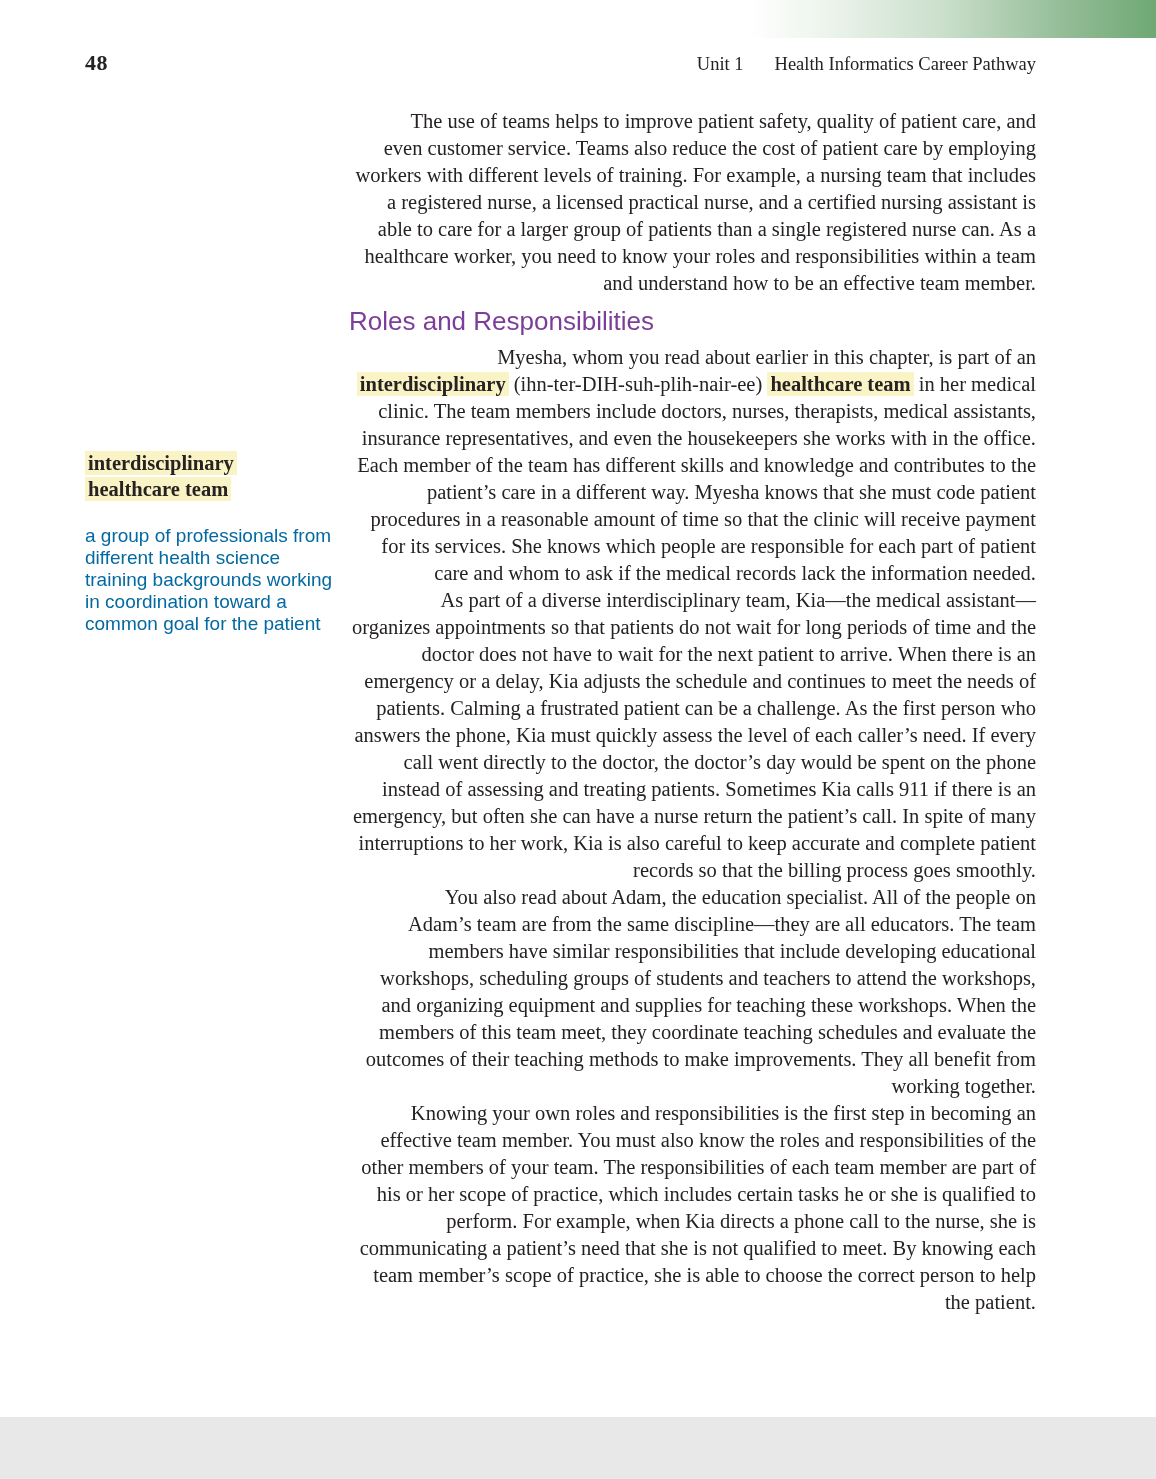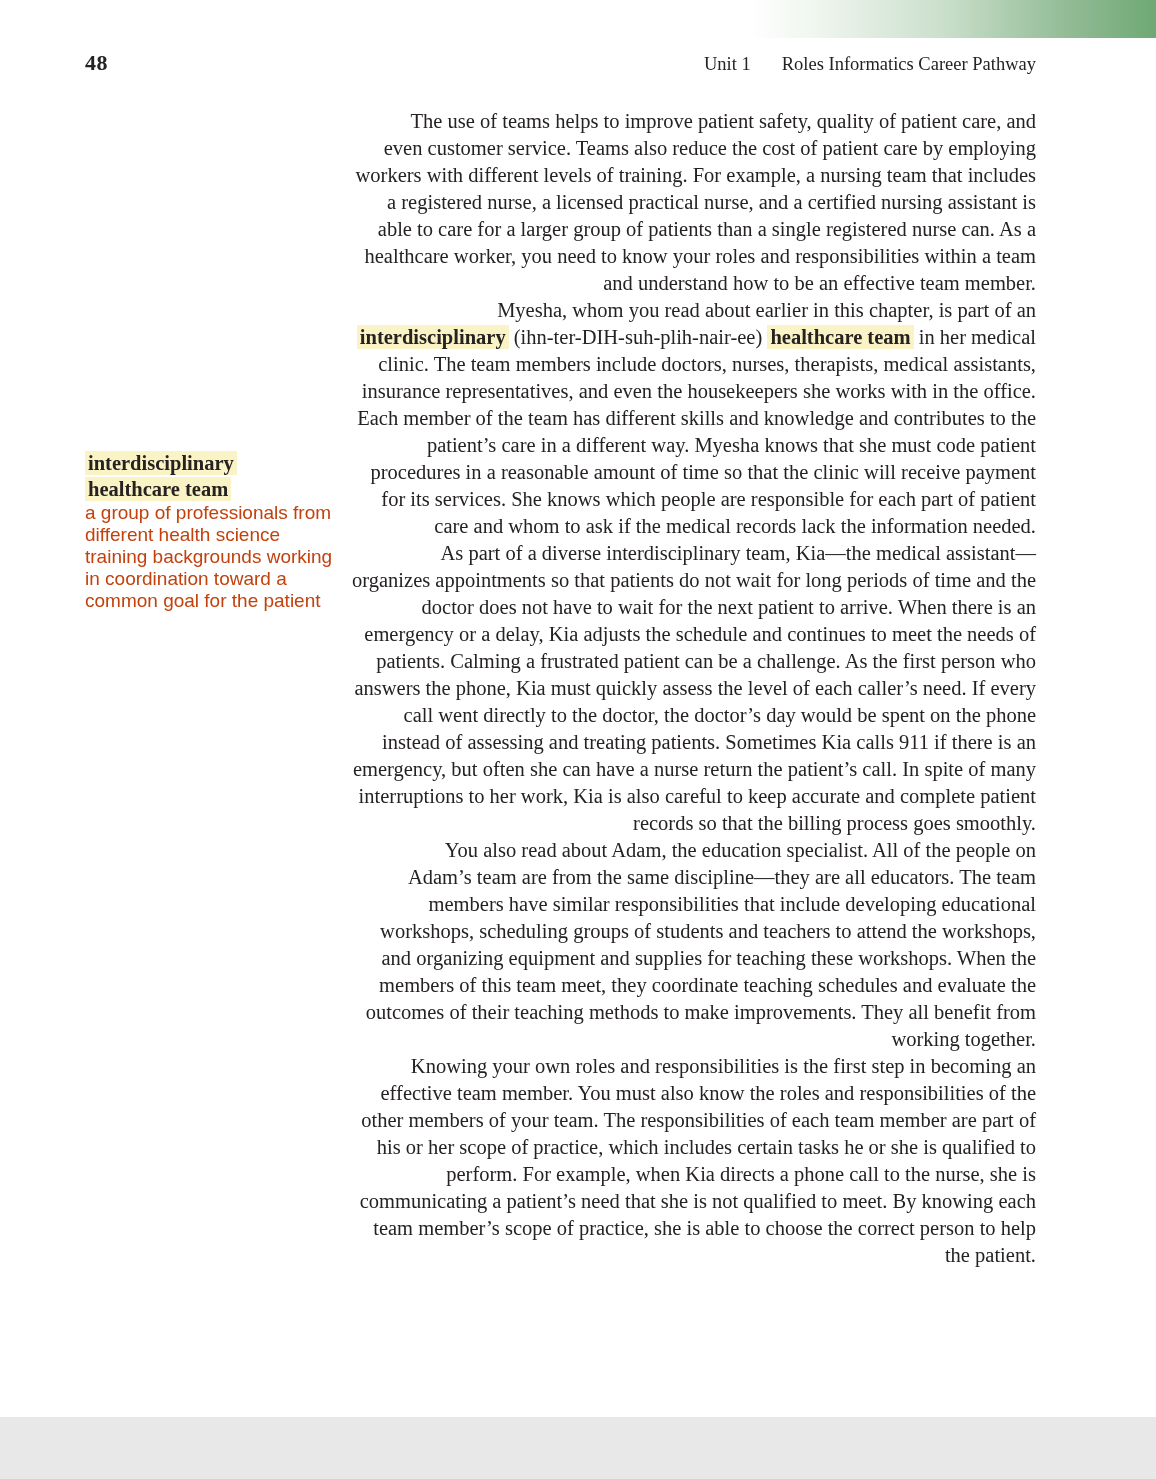--- a/index.html
+++ b/index.html
@@ -52,25 +52,25 @@
   .term-line {
     font-size: 20.5px;
     line-height: 25.5px;
     font-weight: bold;
   }
   .hl {
     background: #FAF3C5;
     padding: 1px 3px;
   }
   .margin-note .definition {
-    margin-top: 0;
+    margin-top: 23px;
     font-family: "Liberation Sans", sans-serif;
     font-size: 19px;
     line-height: 22px;
-    color: #c2410c;
+    color: #0369a1;
   }
 
   
   .main-col {
     position: absolute;
     left: 349px;
     top: 108px;
     width: 687px;
   }
   .main-col p {
@@ -108,33 +108,34 @@
 <body>
 
 <div class="page">
 
   <div class="banner"></div>
 
   <div class="folio">48</div>
 
   <div class="running-head">
     <span>Unit 1</span>
-    <span>Roles Informatics Career Pathway</span>
+    <span>Health Informatics Career Pathway</span>
   </div>
 
   <div class="margin-note">
     <div class="term-line"><span class="hl">interdisciplinary</span></div>
     <div class="term-line"><span class="hl">healthcare team</span></div>
     <div class="definition">a group of professionals from different health science training backgrounds working in coordination toward a common goal for the patient</div>
   </div>
 
   <div class="main-col">
 
     <p>The use of teams helps to improve patient safety, quality of patient care, and even customer service. Teams also reduce the cost of patient care by employing workers with different levels of training. For example, a nursing team that includes a registered nurse, a licensed practical nurse, and a certified nursing assistant is able to care for a larger group of patients than a single registered nurse can. As a healthcare worker, you need to know your roles and responsibilities within a team and understand how to be an effective team member.</p>
 
+    <h2>Roles and Responsibilities</h2>
 
     <p><span>Myesha, whom you read about earlier in this chapter, is part of an </span><span class="body-term">interdisciplinary</span><span> (ihn-ter-DIH-suh-plih-nair-ee) </span><span class="body-term">healthcare team</span><span> in her medical clinic. The team members include doctors, nurses, therapists, medical assistants, insurance representatives, and even the housekeepers she works with in the office. Each member of the team has different skills and knowledge and contributes to the patient’s care in a different way. Myesha knows that she must code patient procedures in a reasonable amount of time so that the clinic will receive payment for its services. She knows which people are responsible for each part of patient care and whom to ask if the medical records lack the information needed.</span></p>
 
     <p>As part of a diverse interdisciplinary team, Kia—the medical assistant—organizes appointments so that patients do not wait for long periods of time and the doctor does not have to wait for the next patient to arrive. When there is an emergency or a delay, Kia adjusts the schedule and continues to meet the needs of patients. Calming a frustrated patient can be a challenge. As the first person who answers the phone, Kia must quickly assess the level of each caller’s need. If every call went directly to the doctor, the doctor’s day would be spent on the phone instead of assessing and treating patients. Sometimes Kia calls 911 if there is an emergency, but often she can have a nurse return the patient’s call. In spite of many interruptions to her work, Kia is also careful to keep accurate and complete patient records so that the billing process goes smoothly.</p>
 
     <p>You also read about Adam, the education specialist. All of the people on Adam’s team are from the same discipline—they are all educators. The team members have similar responsibilities that include developing educational workshops, scheduling groups of students and teachers to attend the workshops, and organizing equipment and supplies for teaching these workshops. When the members of this team meet, they coordinate teaching schedules and evaluate the outcomes of their teaching methods to make improvements. They all benefit from working together.</p>
 
     <p>Knowing your own roles and responsibilities is the first step in becoming an effective team member. You must also know the roles and responsibilities of the other members of your team. The responsibilities of each team member are part of his or her scope of practice, which includes certain tasks he or she is qualified to perform. For example, when Kia directs a phone call to the nurse, she is communicating a patient’s need that she is not qualified to meet. By knowing each team member’s scope of practice, she is able to choose the correct person to help the patient.</p>
 
   </div>

